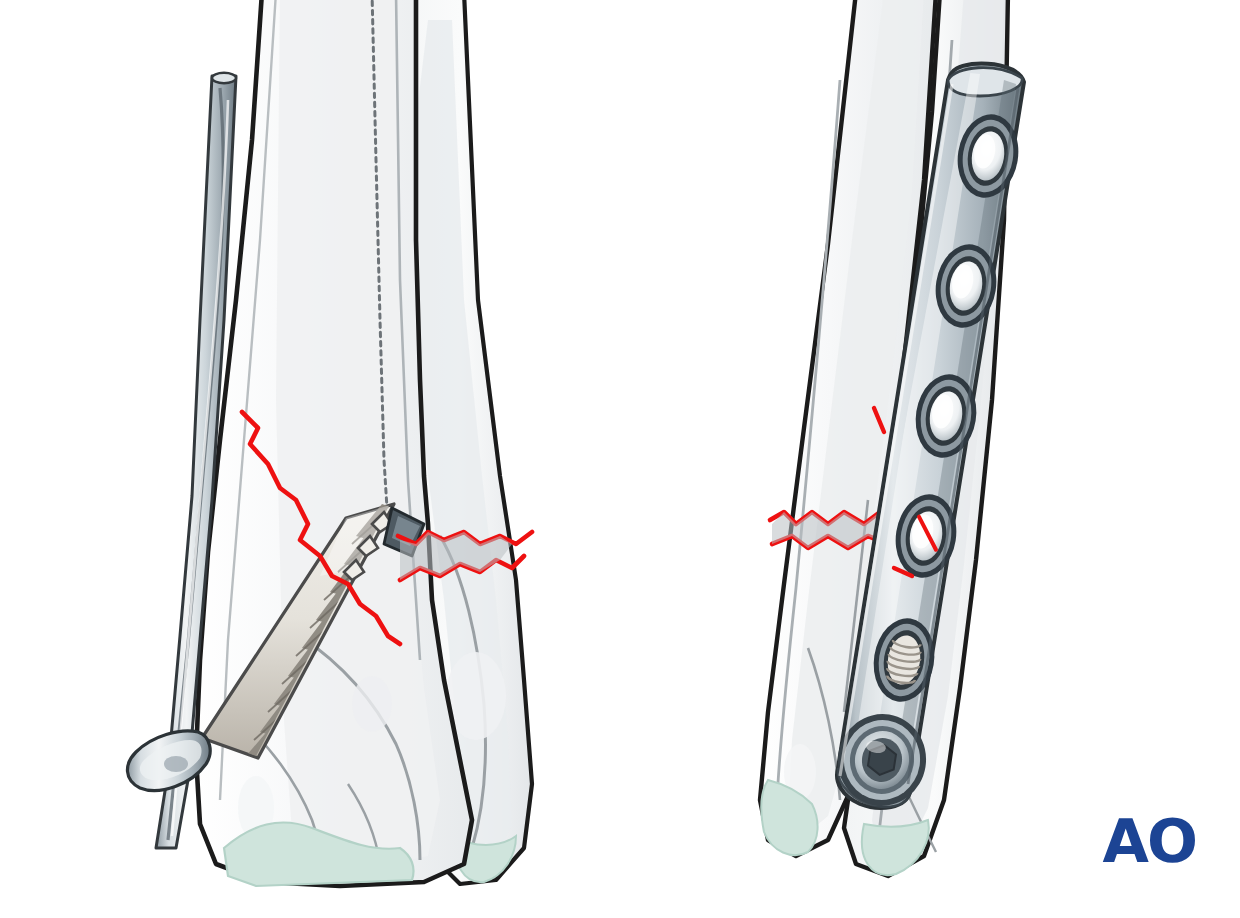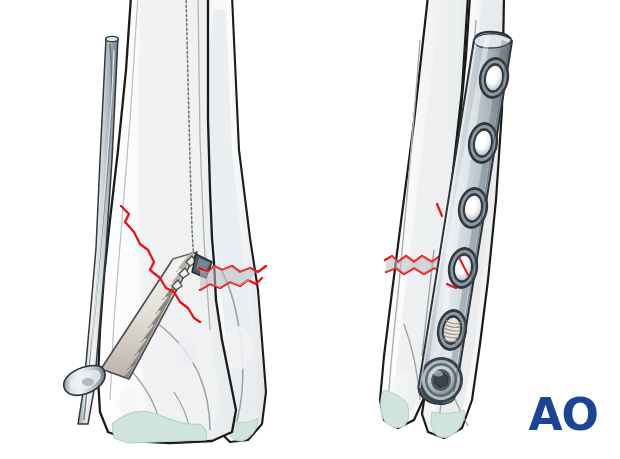--- a/index.html
+++ b/index.html
@@ -26,21 +26,21 @@
   }
   .logo-layer {
     position: absolute;
     right: 22px;
     bottom: 22px;
     line-height: 1;
     pointer-events: none;
   }
   .logo-text {
     font-family: "DejaVu Sans", sans-serif;
-    font-size: 44px;
+    font-size: 30px;
     font-weight: 700;
     letter-spacing: -1px;
   }
 </style>
 </head>
 <body>
 
 <div id="canvas-root" style="background: rgb(255, 255, 255); width: 620px; height: 459px;">
 
   <svg id="illustration-svg" width="620" height="459" viewBox="0 0 620 459" xmlns="http://www.w3.org/2000/svg">

